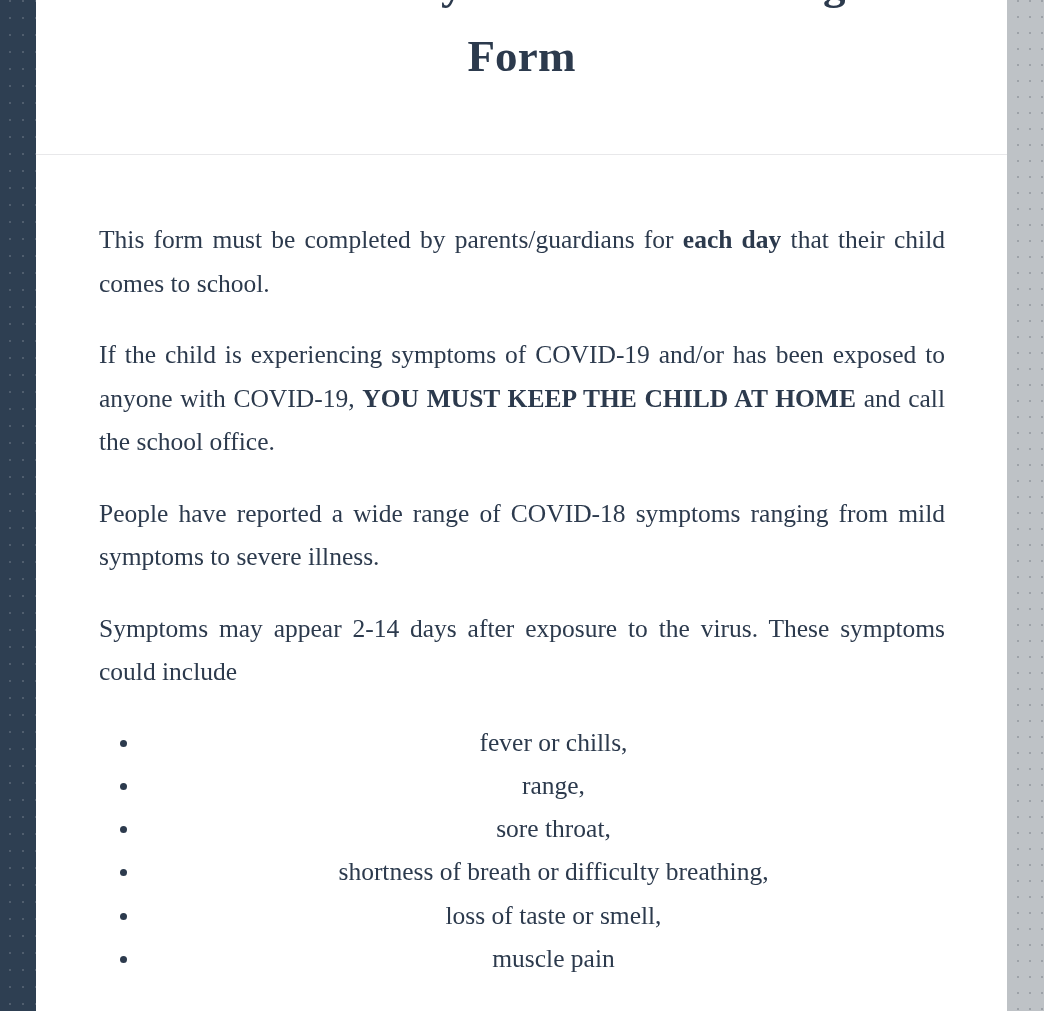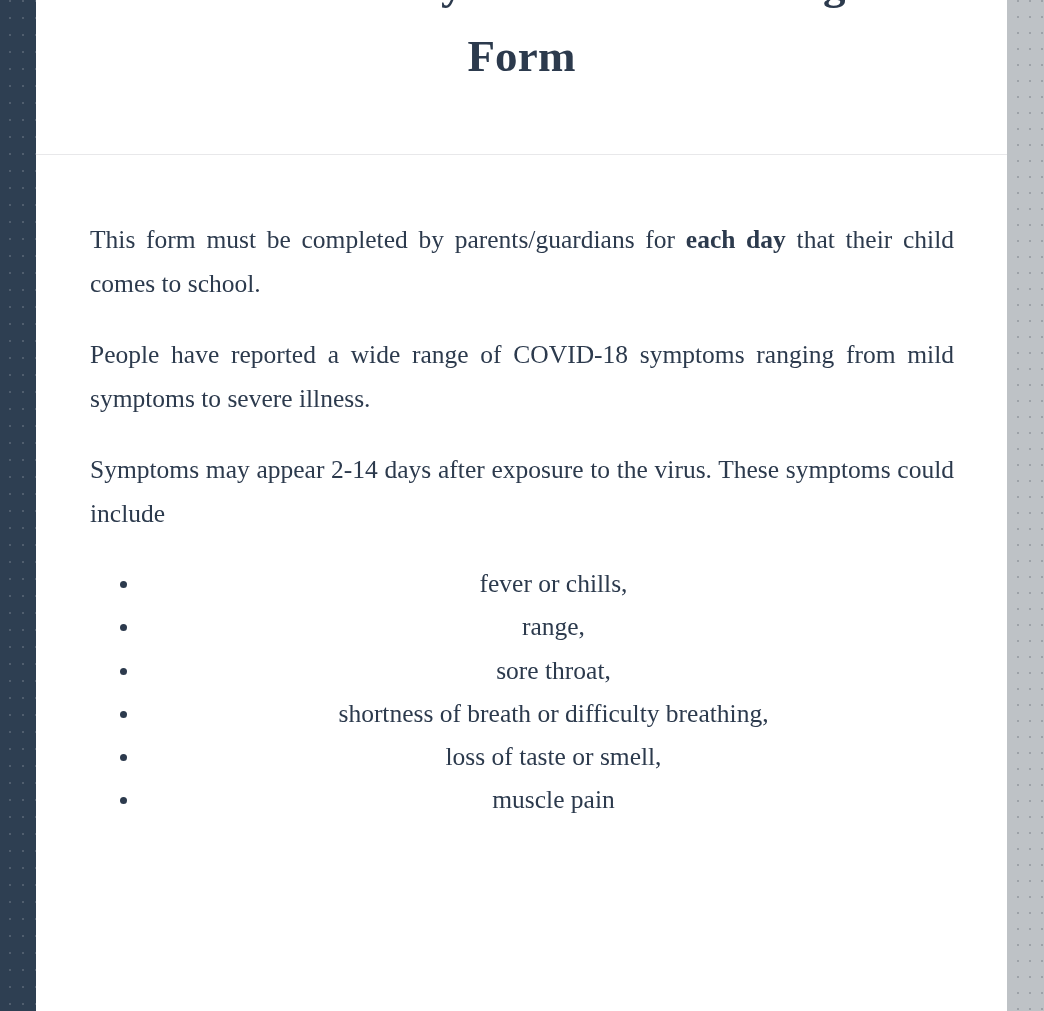--- a/index.html
+++ b/index.html
@@ -92,21 +92,21 @@
 
   
   .doc-body {
     position: absolute;
     left: 46px;
     top: 155px;
     width: 880px;
   }
 
   .para {
-    margin: 8px;
+    margin: 17px;
     padding: 0;
     color: #2c3a4d;
     font-family: "Liberation Serif", "DejaVu Serif", serif;
     font-size: 25.5px;
     line-height: 43.5px;
     text-align: justify;
     text-justify: inter-word;
     hyphens: none;
   }
 
@@ -155,20 +155,21 @@
 
   <div class="page-sheet">
 
     <div class="doc-header">
       <h1 class="doc-title">Student Daily Wellness Screening Form</h1>
     </div>
 
     <div class="doc-body">
 
       <p class="para first"><span>This form must be completed by parents/guardians for </span><b>each day</b><span> that their child comes to school.</span></p>
+      <p class="para"><span>If the child is experiencing symptoms of COVID-19 and/or has been exposed to anyone with COVID-19, </span><b>YOU MUST KEEP THE CHILD AT HOME</b><span> and call the school office.</span></p>
       <p class="para"><span>People have reported a wide range of COVID-18 symptoms ranging from mild symptoms to severe illness.</span></p>
       <p class="para"><span>Symptoms may appear 2-14 days after exposure to the virus. These symptoms could include</span></p>
 
       <ul class="symptom-list">
           <li><span>fever or chills,</span></li>
           <li><span>range,</span></li>
           <li><span>sore throat,</span></li>
           <li><span>shortness of breath or difficulty breathing,</span></li>
           <li><span>loss of taste or smell,</span></li>
           <li><span>muscle pain</span></li>

